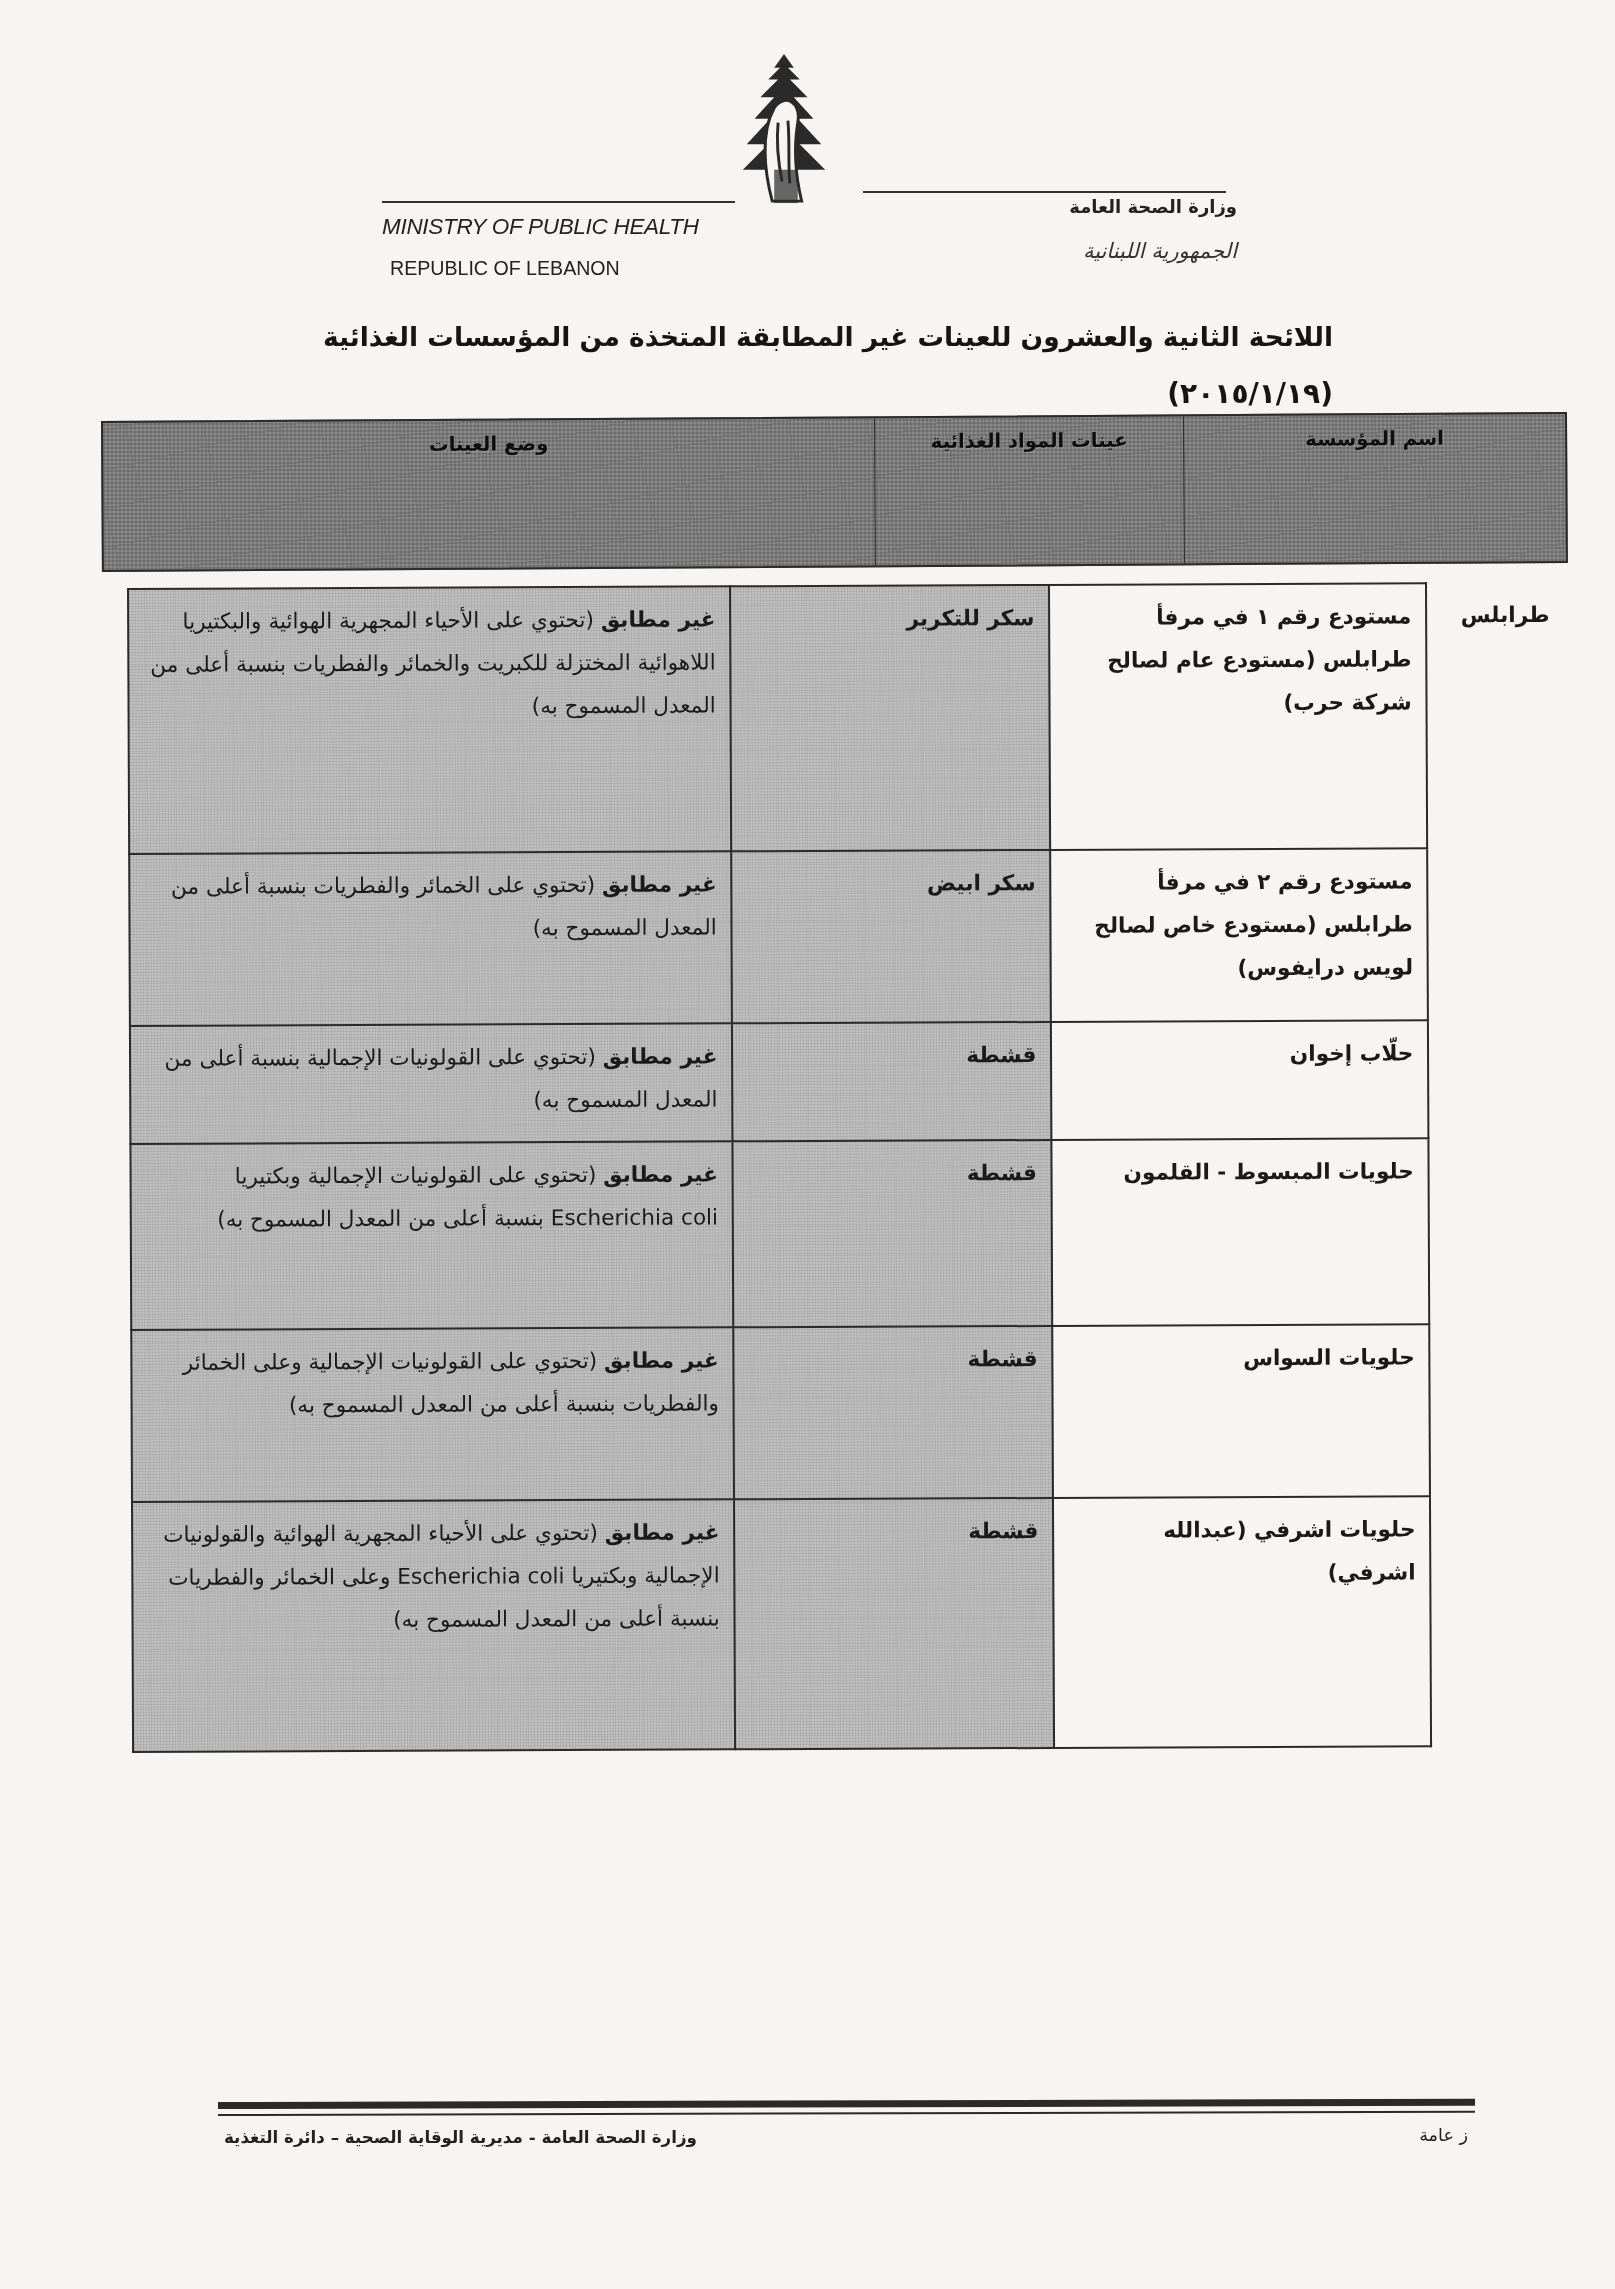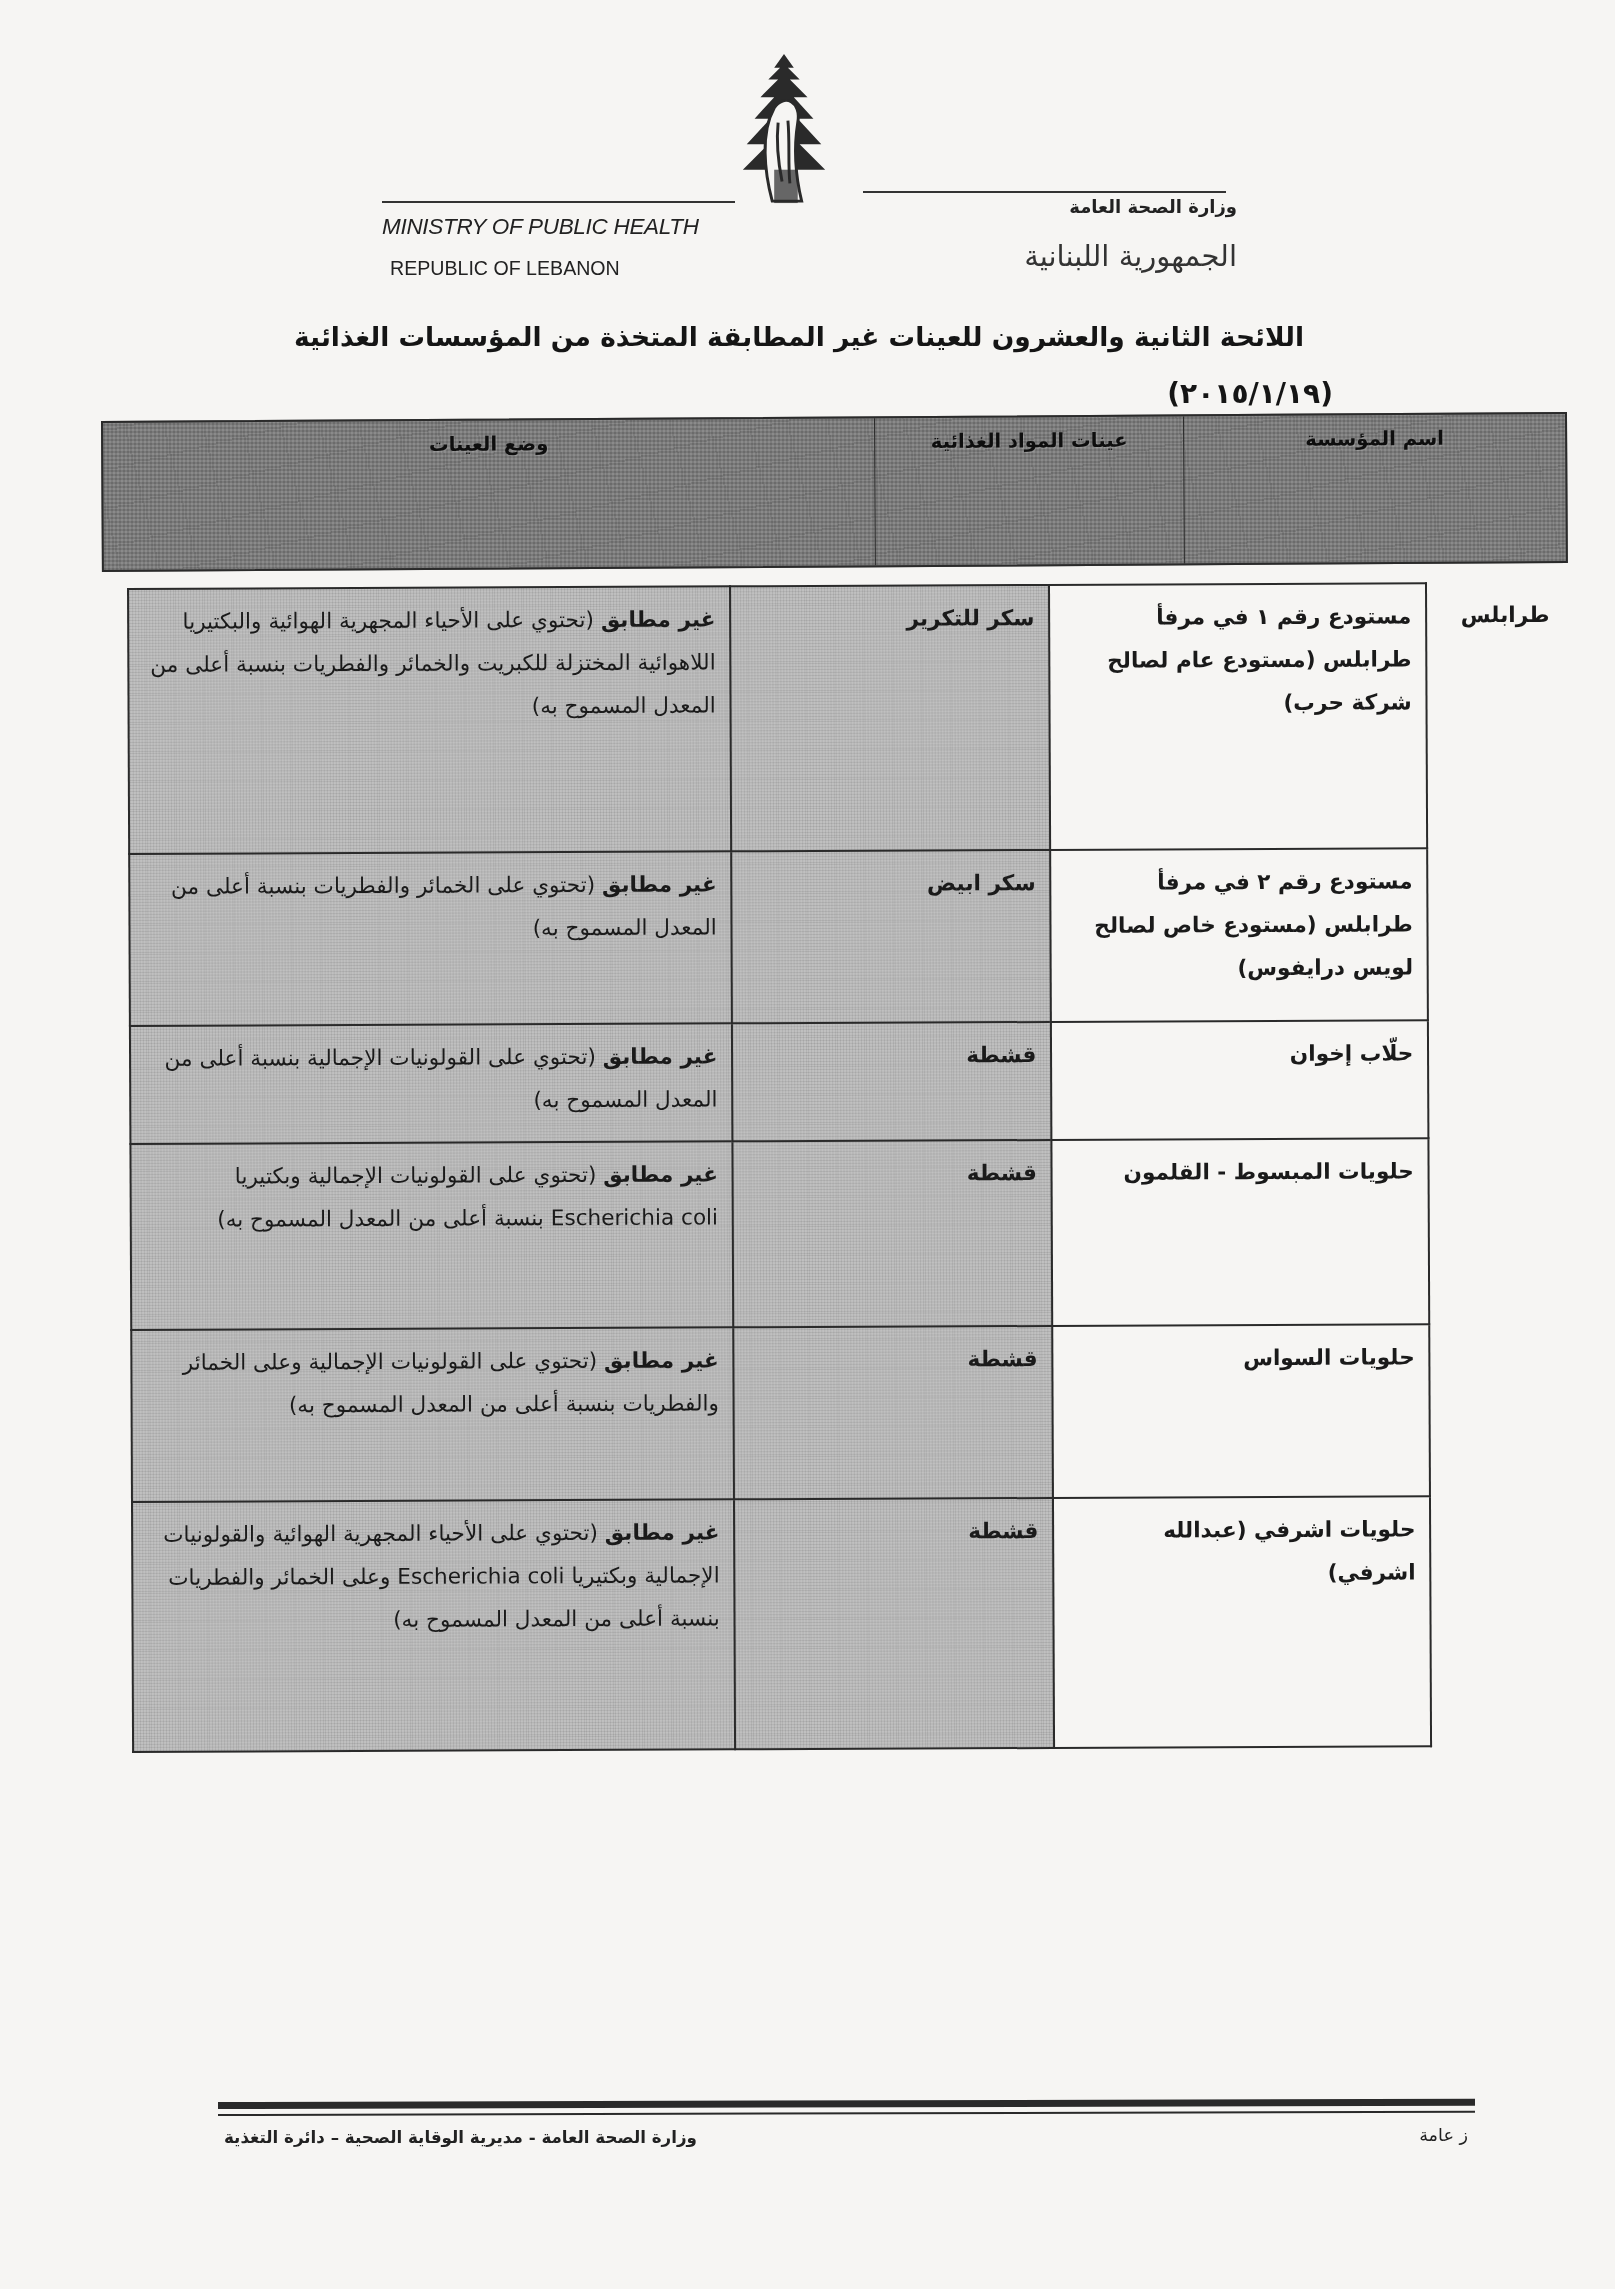--- a/index.html
+++ b/index.html
@@ -11,24 +11,24 @@
     }
     .abs { position: absolute; }
 
     
     .logo { left: 725px; top: 54px; width: 118px; height: 152px; }
     .rule-left { left: 382px; top: 201px; width: 353px; height: 2px; background: #333; }
     .rule-right { left: 863px; top: 191px; width: 363px; height: 2px; background: #333; }
     .en-title { left: 382px; top: 214px; font-family: "Liberation Sans", sans-serif; font-size: 22.5px; letter-spacing: -0.3px; color: #222; font-style: italic; }
     .en-sub { left: 390px; top: 257px; font-family: "Liberation Sans", sans-serif; font-size: 19.6px; color: #222; }
     .ar-title { right: 378px; top: 196px; direction: rtl; font-family: "DejaVu Sans", sans-serif; font-weight: bold; font-size: 18px; color: #222; }
-    .ar-sub { right: 378px; top: 239px; direction: rtl; font-size: 29px; color: #333; letter-spacing: 2px; }
+    .ar-sub { right: 378px; top: 239px; direction: rtl; font-size: 21px; color: #333; letter-spacing: 2px; font-style: italic; }
 
     
-    .doc-title { left: 294px; width: 1039px; top: 321px; text-align: left; direction: rtl; font-weight: bold; font-size: 26.5px; color: #151515; }
+    .doc-title { left: 294px; width: 1039px; top: 321px; text-align: right; direction: rtl; font-weight: bold; font-size: 26.5px; color: #151515; }
     .doc-date { left: 294px; width: 1039px; top: 377px; direction: rtl; font-weight: bold; font-size: 28px; color: #151515; }
 
     
     .head-band {
       left: 101px; top: 421px; width: 1462px; height: 147px;
       background: #7d7d7d;
       background-image: repeating-linear-gradient(0deg, rgba(0,0,0,0.08) 0 2px, rgba(255,255,255,0.06) 2px 3.9px),
                         repeating-linear-gradient(90deg, rgba(0,0,0,0.07) 0 2px, rgba(255,255,255,0.05) 2px 3.9px);
       border: 2px solid #2a2a2a;
       transform: rotate(-0.35deg);

